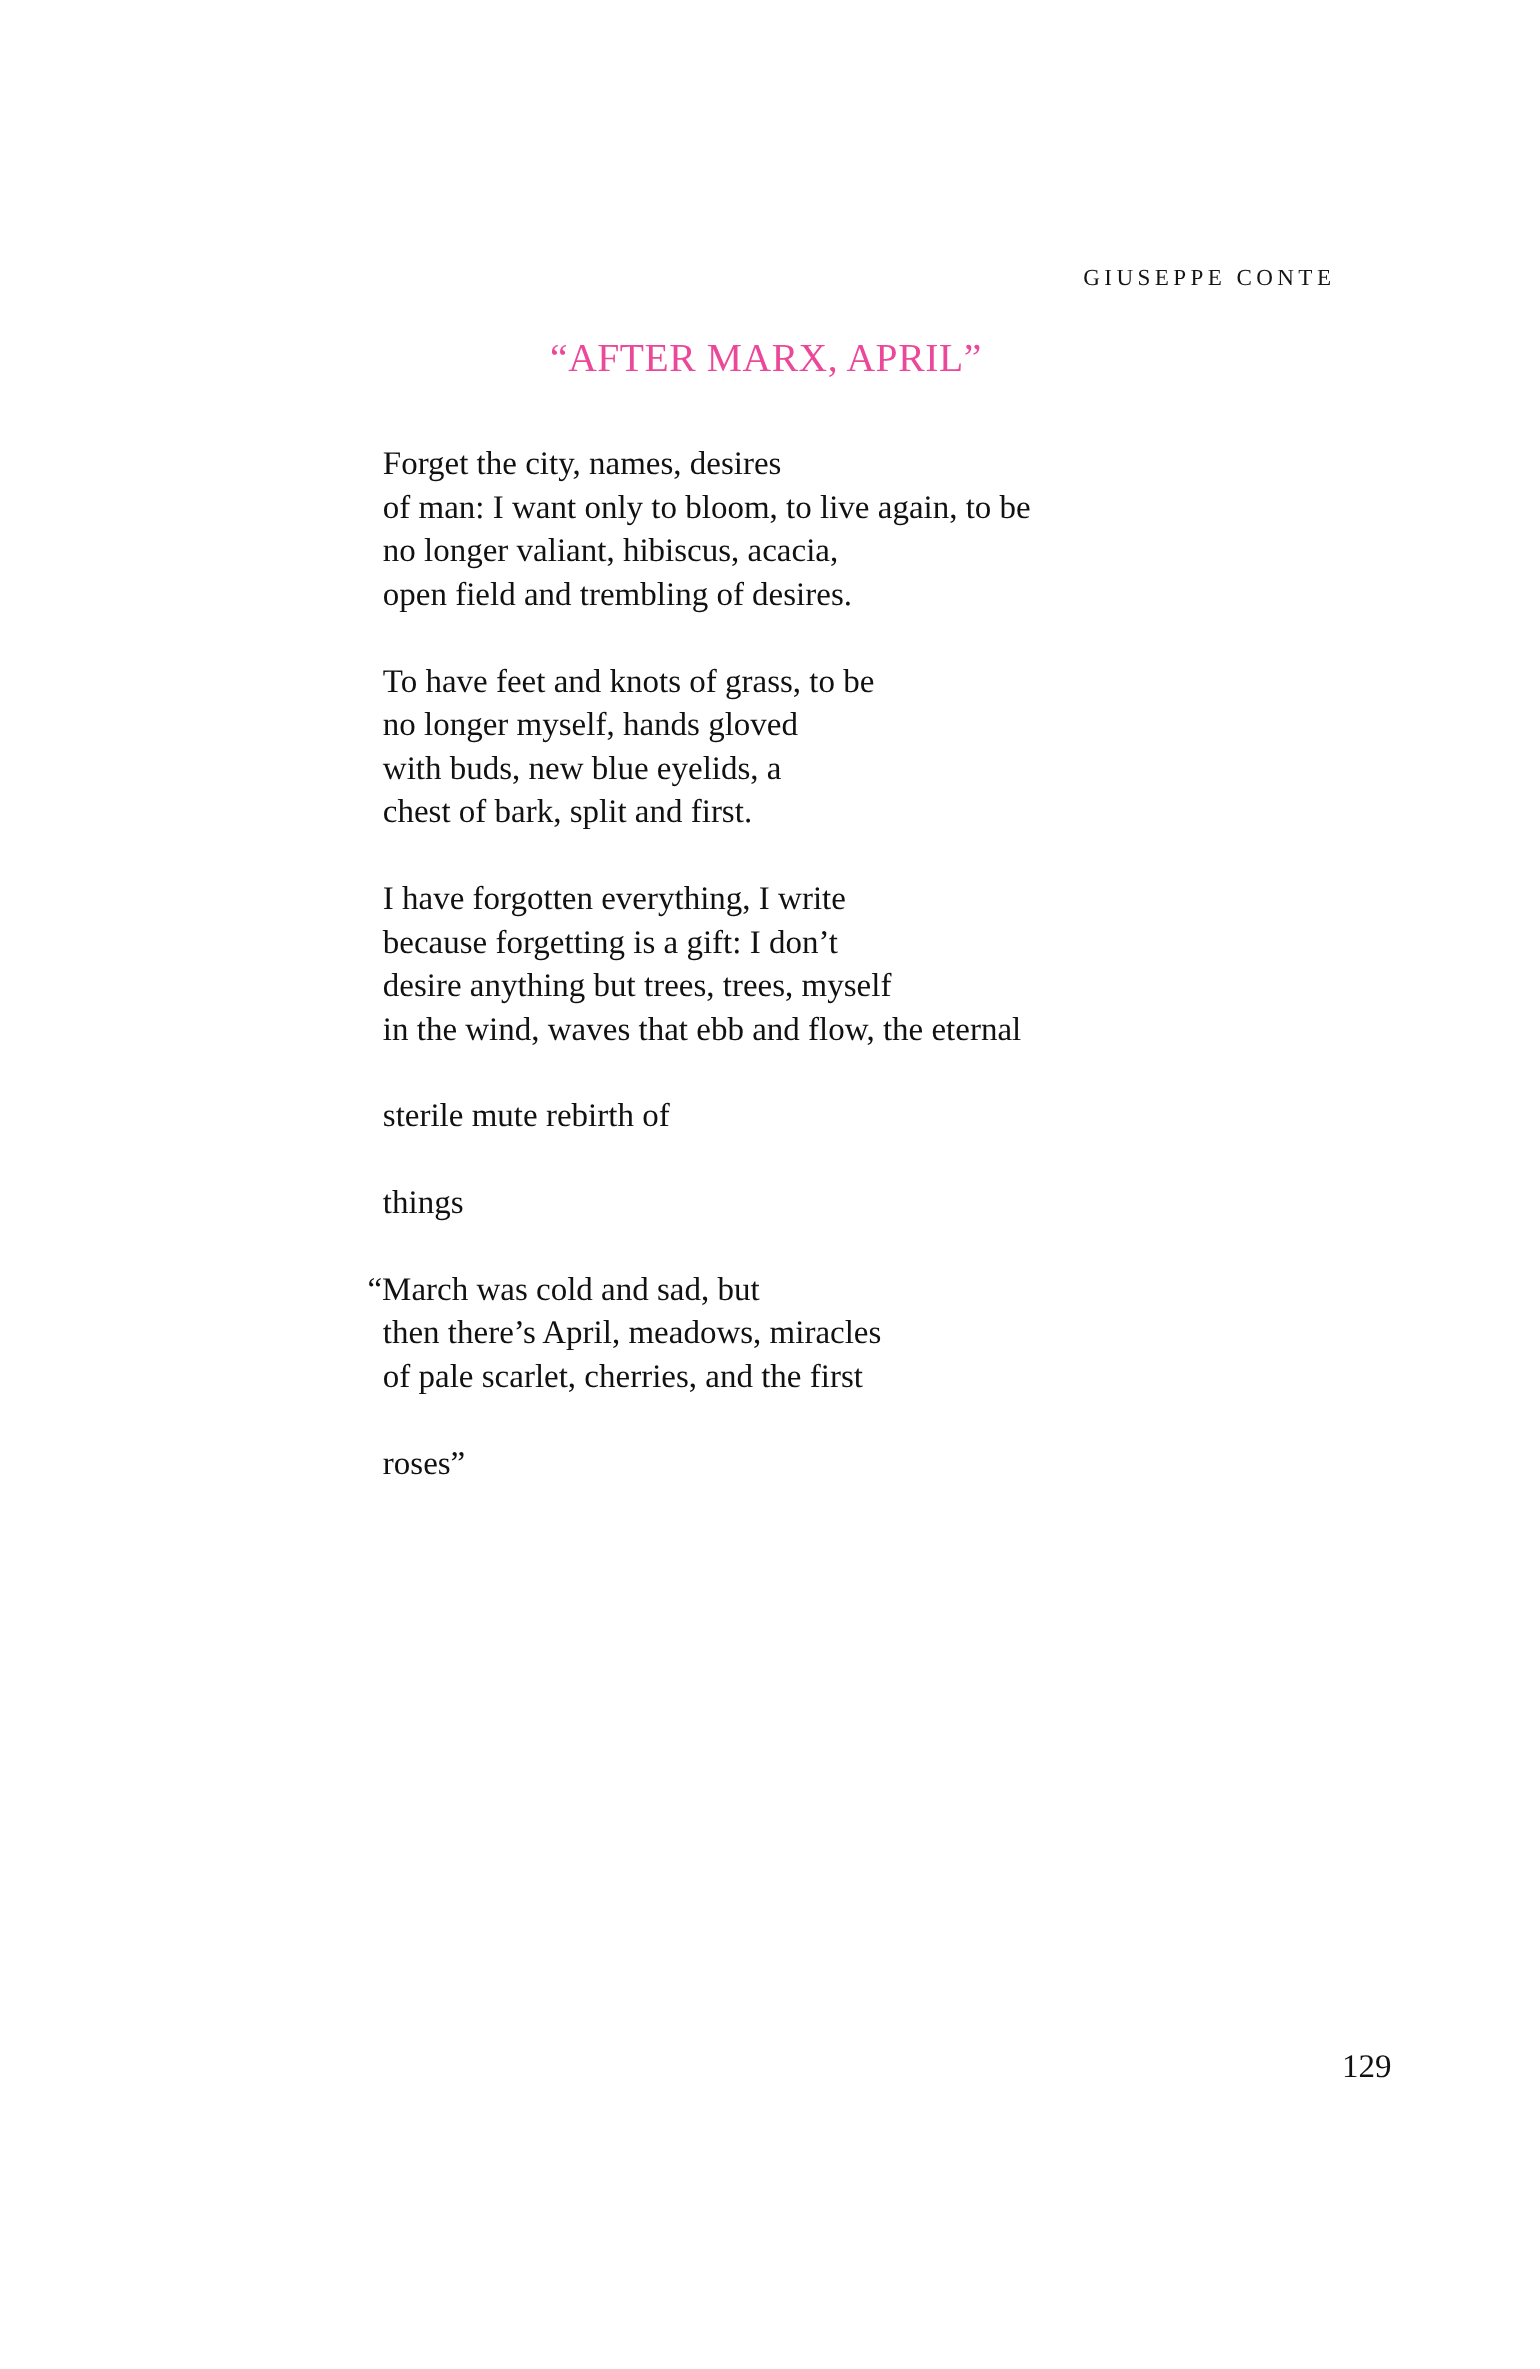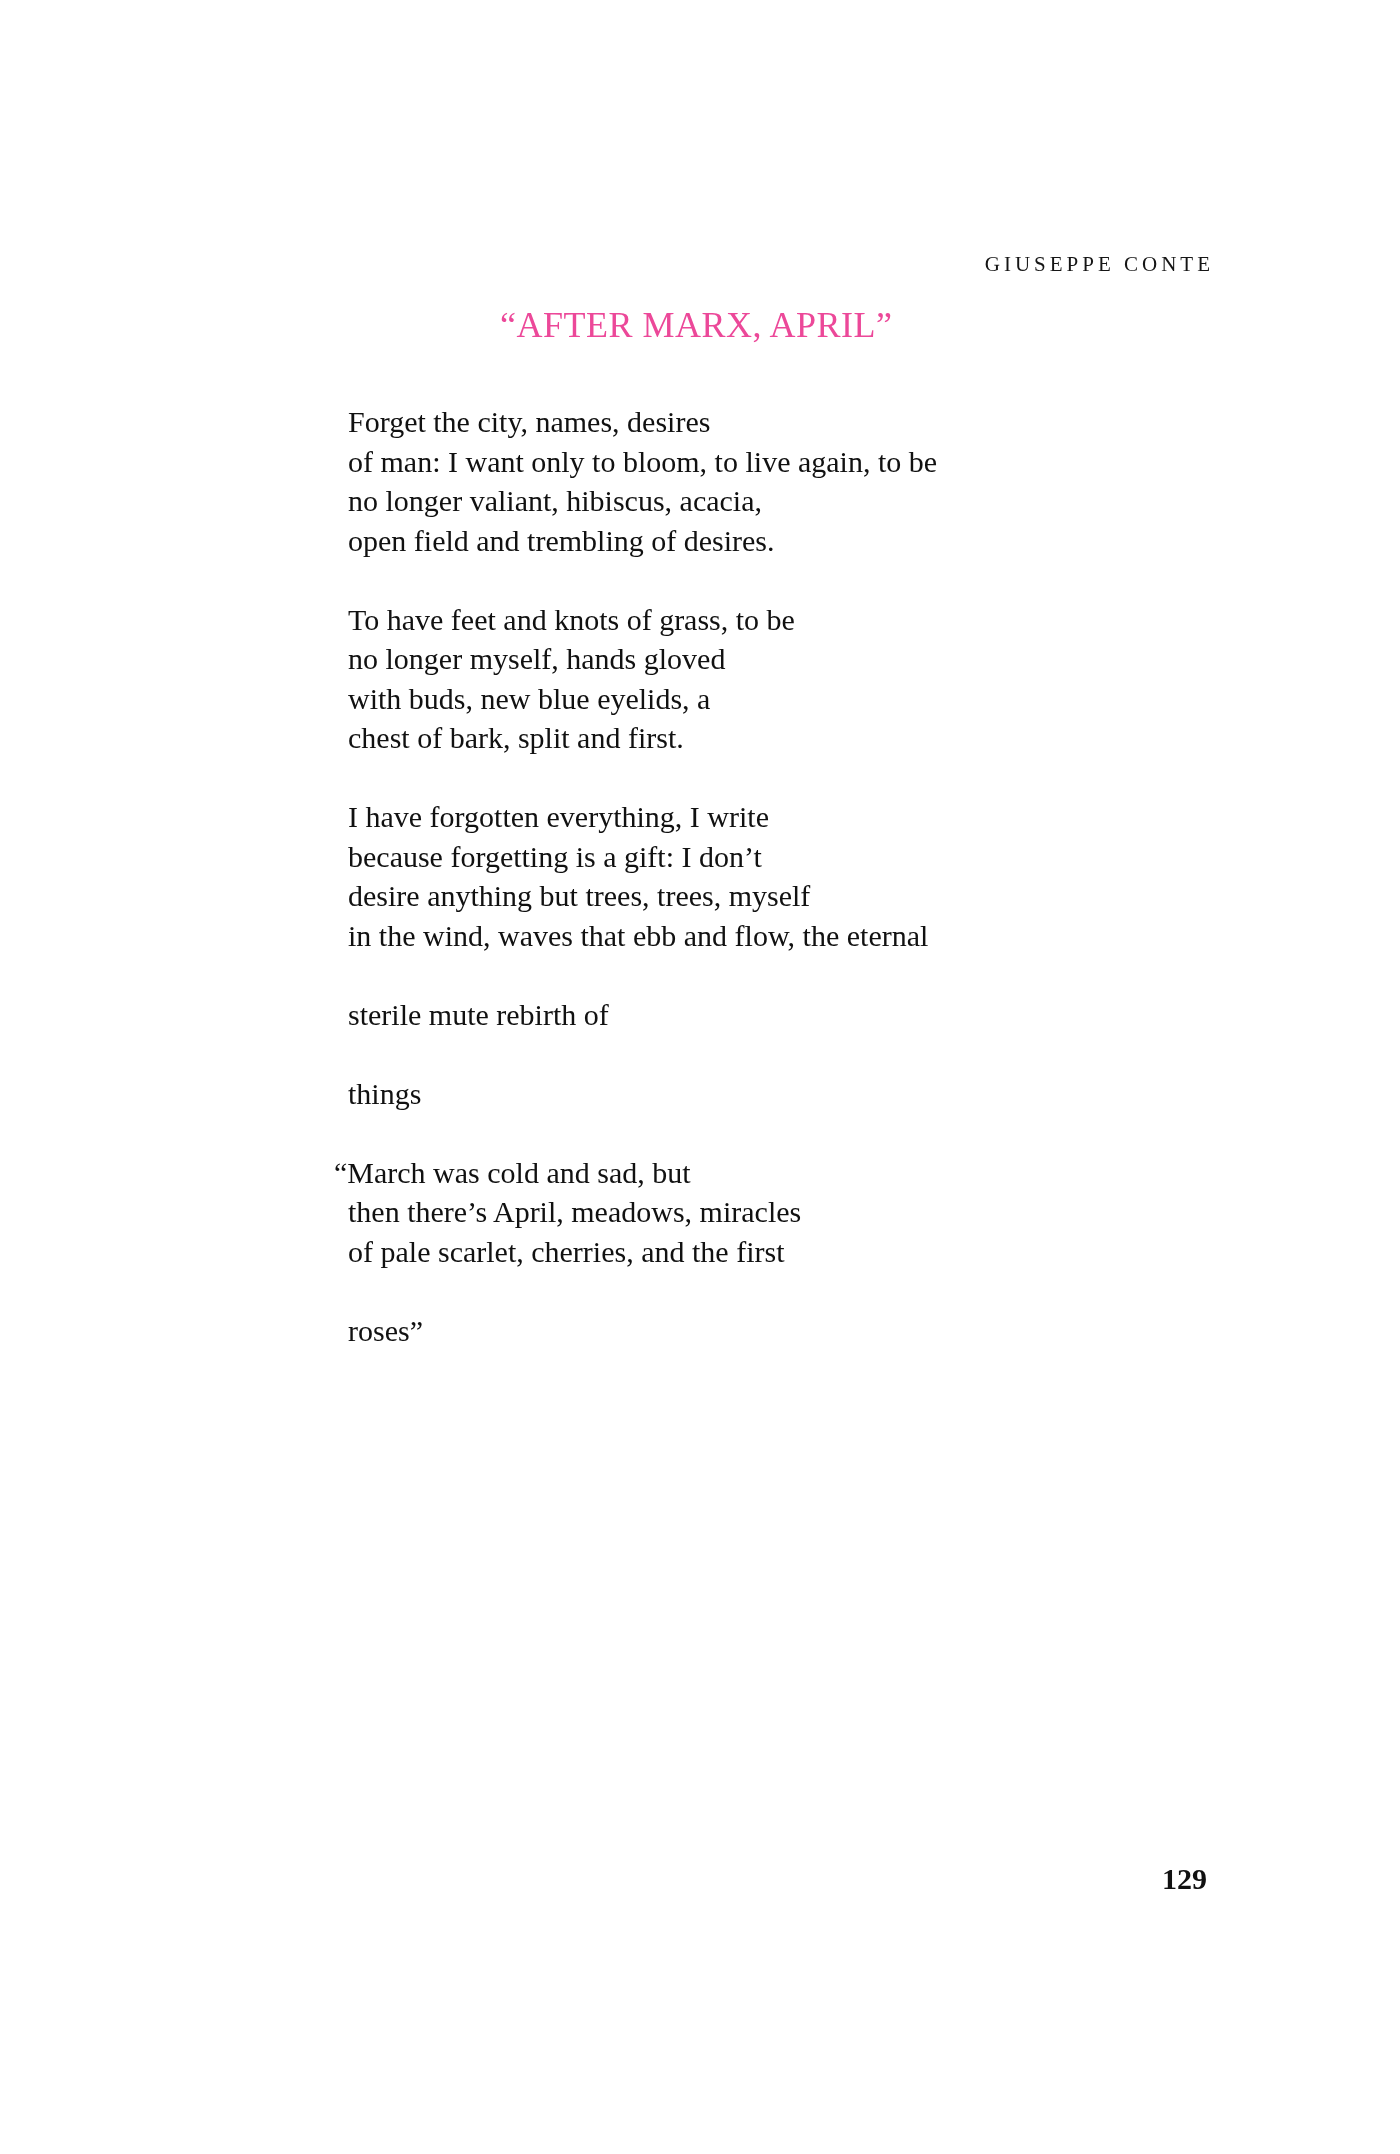--- a/index.html
+++ b/index.html
@@ -10,21 +10,21 @@
     body {
       width: 1400px;
       height: 2154px;
       position: relative;
       overflow: hidden;
       font-family: "Liberation Serif", "DejaVu Serif", serif;
       color: #111111;
     }
     .running-head {
       position: absolute;
-      top: 252px;
+      top: 240px;
       right: 186px;
       font-size: 21px;
       letter-spacing: 4px;
       text-transform: uppercase;
       color: #151515;
     }
     .poem-title {
       position: absolute;
       top: 304px;
       left: 500px;
@@ -45,23 +45,23 @@
     .line {
       display: block;
       white-space: pre;
     }
     .line.hang {
       margin-left: -14px;
     }
     .page-number {
       position: absolute;
       top: 1862px;
-      left: 1162px;
+      left: 1220px;
       font-size: 30px;
-      font-weight: bold;
+      font-weight: normal;
       color: #111111;
     }
   </style>
 </head>
 <body>
 
 <div>
 
   <div class="running-head">GIUSEPPE CONTE</div>
 

